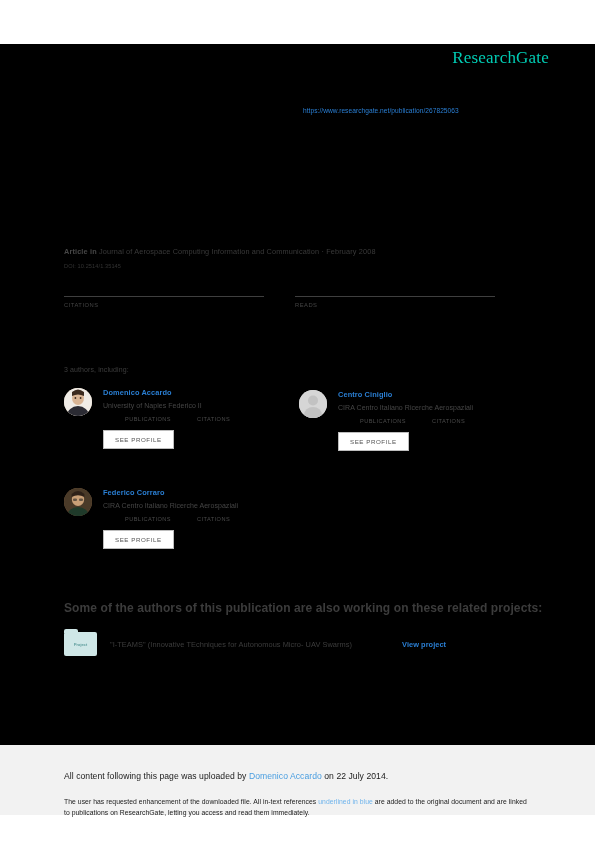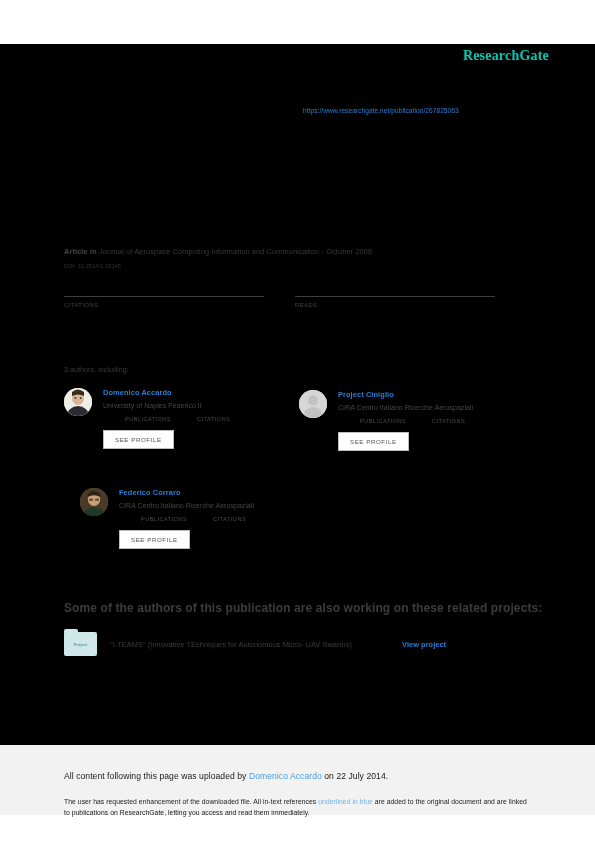--- a/index.html
+++ b/index.html
@@ -29,22 +29,22 @@
     left: 0; top: 44px;
     width: 595px; height: 701px;
     background: #000000;
   }
 
   
   .brand {
     position: absolute;
     right: 46px; top: 48px;
     font-family: "Liberation Serif", serif;
-    font-size: 14px;
-    font-weight: bold;
+    font-size: 17px;
+    font-weight: normal;
     color: #00ccb4;
     letter-spacing: .2px;
     white-space: nowrap;
     margin-left: 48px;
   }
 
   
   .hidden-block {
     position: absolute;
     left: 64px;
@@ -122,21 +122,21 @@
     font-size: 7px;
     color: #3d3d3d;
     letter-spacing: .1px;
   }
   .author {
     position: absolute;
     width: 245px;
   }
   .author.a1 { left: 64px;  top: 388px; }
   .author.a2 { left: 299px; top: 390px; }
-  .author.a3 { left: 80px;  top: 488px; }
+  .author.a3 { left: 64px;  top: 488px; }
 
   .avatar {
     position: absolute;
     left: 0; top: 0;
     width: 28px; height: 28px;
     border-radius: 50%;
     overflow: hidden;
     background: #d6d6d6;
   }
   .avatar.photo-a { background: #c8b49a; }
@@ -266,21 +266,21 @@
 
 <div class="brand">ResearchGate</div>
 
 <div class="pub-url">https://www.researchgate.net/publication/267825063</div>
 
 <div class="hidden-block hidden-title"></div>
 
 <div class="article-meta">
   <span class="lbl">Article</span>
   <span class="em">in</span>
-  <span>Journal of Aerospace Computing Information and Communication · October 2008</span>
+  <span>Journal of Aerospace Computing Information and Communication · February 2008</span>
 </div>
 <div class="doi-line">DOI: 10.2514/1.35145</div>
 
 <div class="stat citations">
   <div class="num"></div>
   <div class="rule"></div>
   <div class="cap">CITATIONS</div>
 </div>
 
 <div class="stat reads">
@@ -314,21 +314,21 @@
 
 <div class="author a2">
   <div class="avatar">
     <svg width="28" height="28" viewBox="0 0 28 28">
       <rect width="28" height="28" fill="#d6d6d6"></rect>
       <circle cx="14" cy="10.5" r="5" fill="#c2c2c2"></circle>
       <ellipse cx="14" cy="25" rx="9" ry="8" fill="#c2c2c2"></ellipse>
     </svg>
   </div>
   <div class="info">
-    <div class="name">Project Ciniglio</div>
+    <div class="name">Centro Ciniglio</div>
     <div class="affil">CIRA Centro Italiano Ricerche Aerospaziali</div>
     <div class="metrics">
       <span>PUBLICATIONS</span><span class="gap"></span><span>CITATIONS</span>
     </div>
     <div class="see-profile">SEE PROFILE</div>
   </div>
 </div>
 
 <div class="author a3">
   <div class="avatar photo-c">

